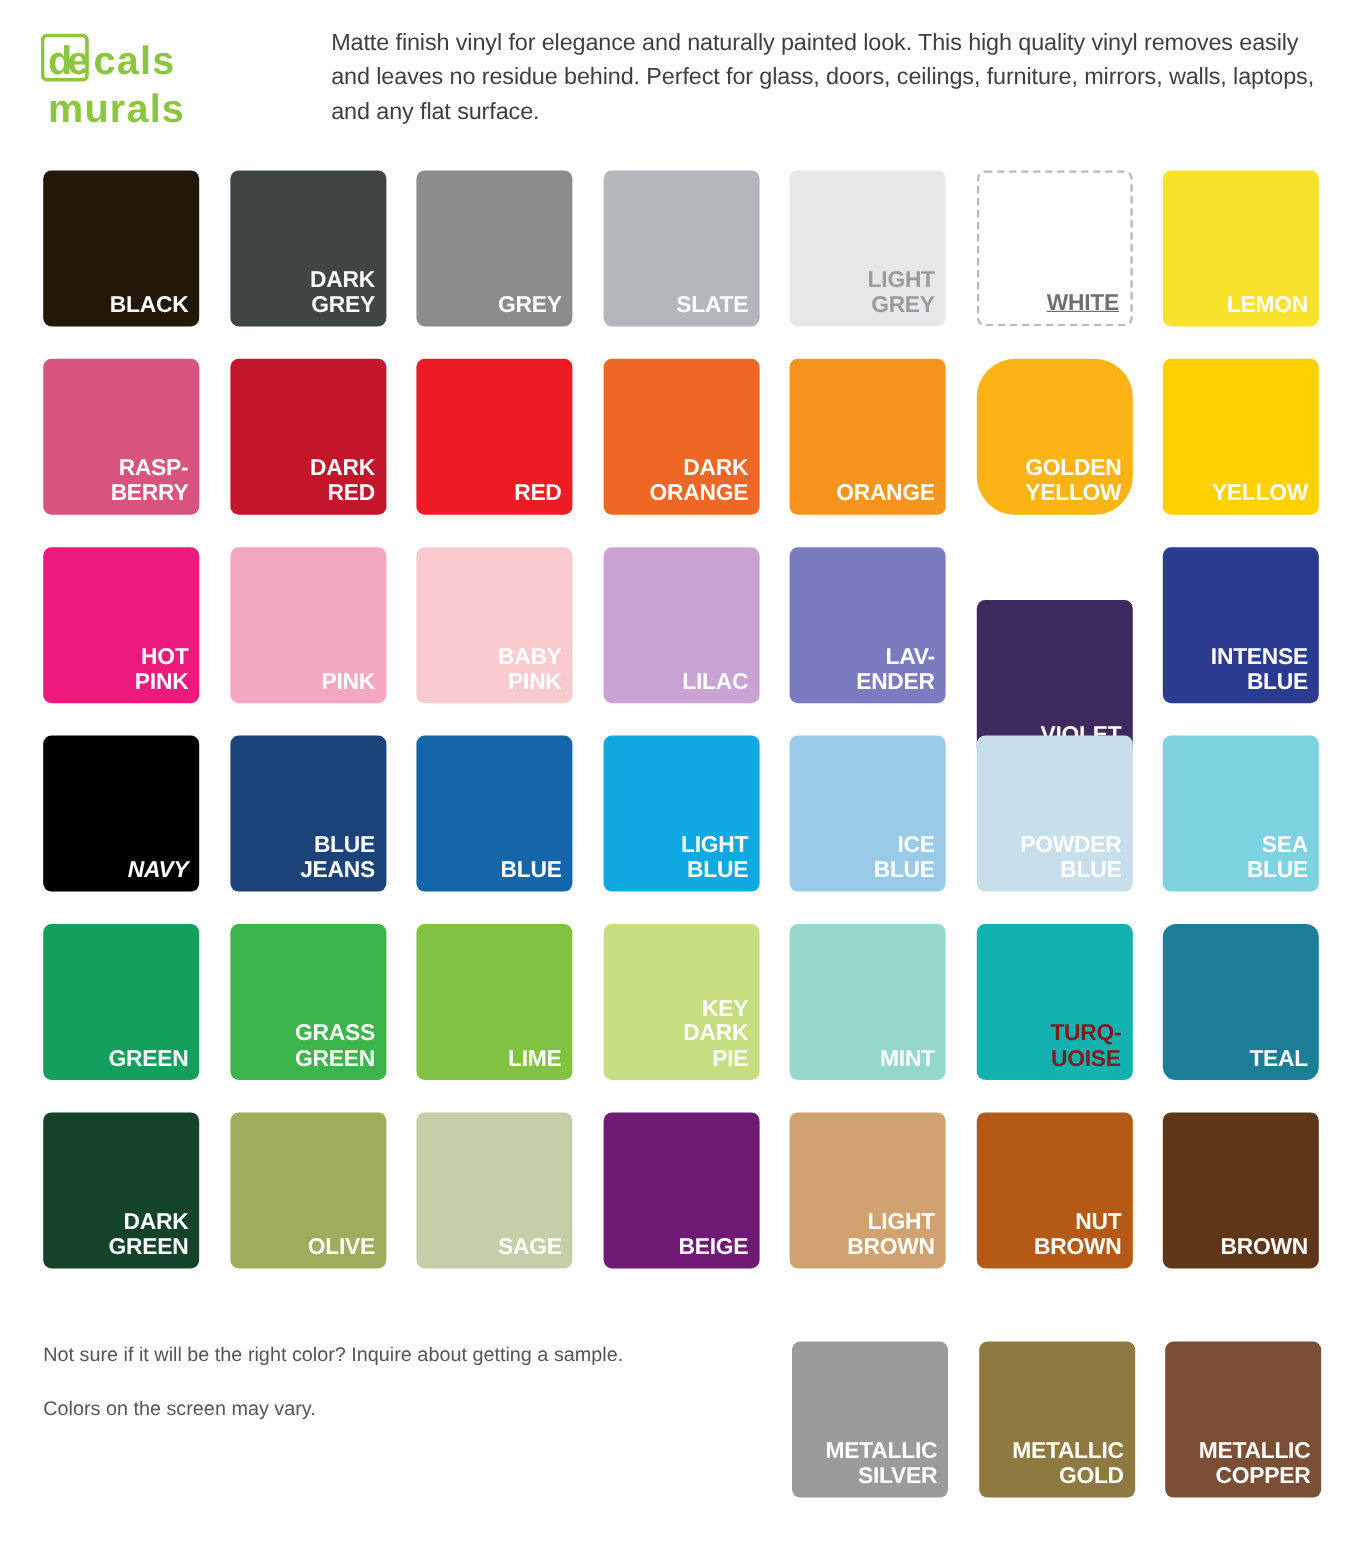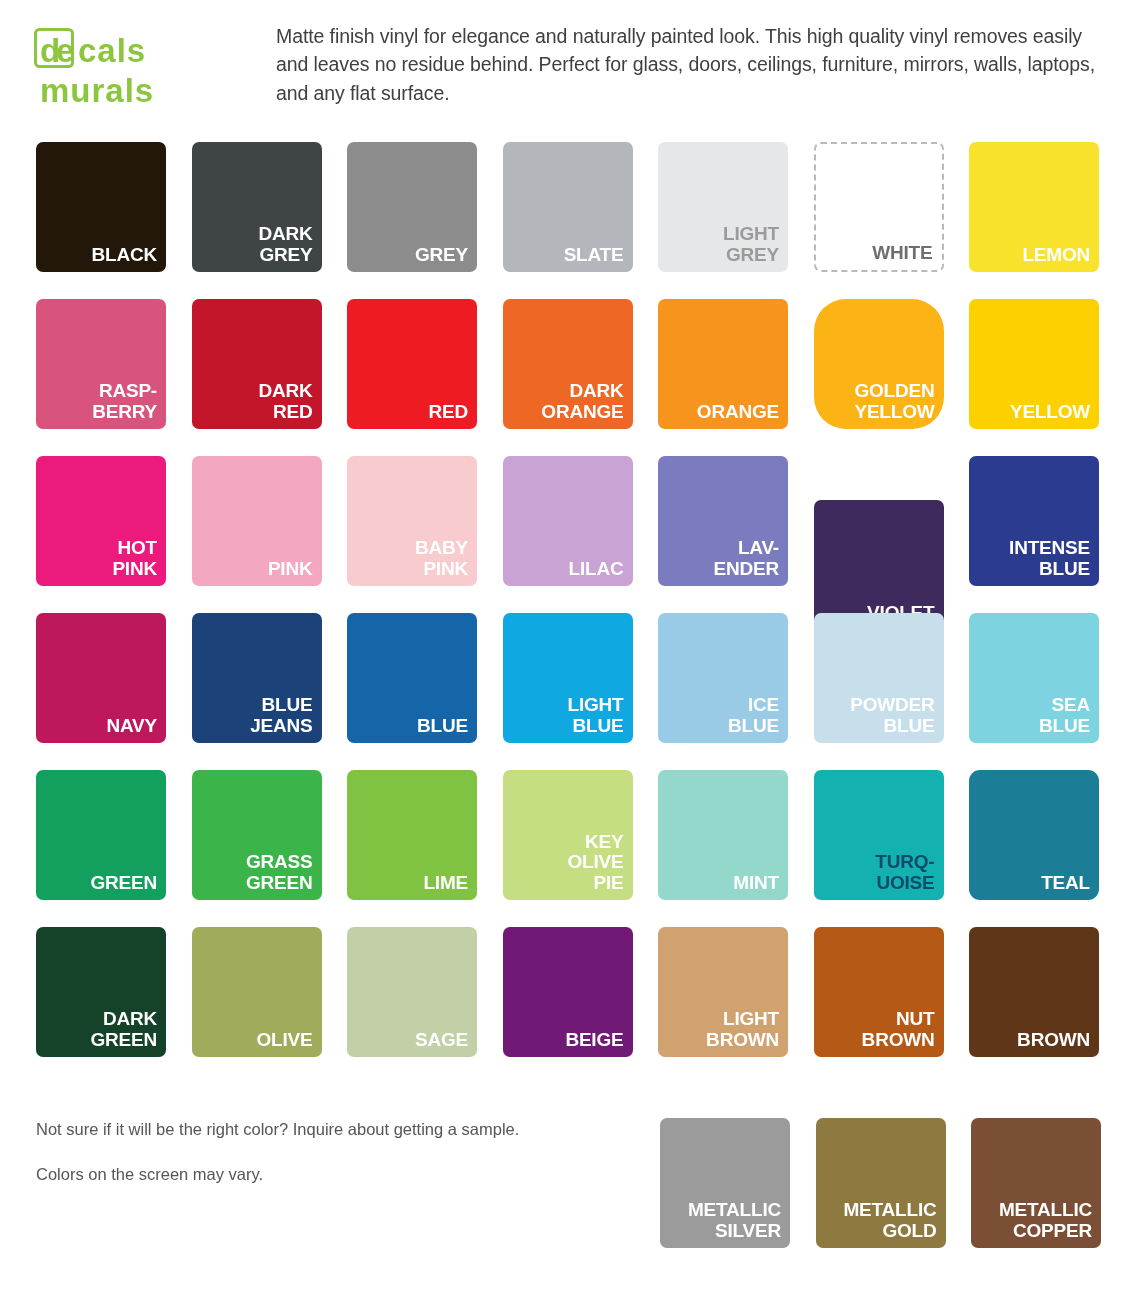--- a/index.html
+++ b/index.html
@@ -122,21 +122,21 @@
       <div class="label" style="color: rgb(255, 255, 255);">GREY</div>
     </div>
     <div class="swatch" style="background: rgb(179, 182, 186);">
       <div class="label" style="color: rgb(255, 255, 255);">SLATE</div>
     </div>
     <div class="swatch" style="background: rgb(230, 231, 232);">
       <div class="label" style="color: rgb(155, 155, 155);">LIGHT
 GREY</div>
     </div>
     <div class="swatch dashed" style="background: rgb(255, 255, 255);">
-      <div class="label" style="color: rgb(111, 111, 111);">WHITE</div>
+      <div class="label" style="color: rgb(111, 111, 111); text-decoration: underline;">WHITE</div>
     </div>
     <div class="swatch" style="background: rgb(249, 226, 44);">
       <div class="label" style="color: rgb(255, 255, 255);">LEMON</div>
     </div>
     <div class="swatch" style="background: rgb(216, 84, 125);">
       <div class="label" style="color: rgb(255, 255, 255);">RASP-
 BERRY</div>
     </div>
     <div class="swatch" style="background: rgb(196, 22, 43);">
       <div class="label" style="color: rgb(255, 255, 255);">DARK
@@ -177,21 +177,21 @@
       <div class="label" style="color: rgb(255, 255, 255);">LAV-
 ENDER</div>
     </div>
     <div class="swatch" style="background: rgb(63, 42, 94); margin-top: 44px;">
       <div class="label" style="color: rgb(255, 255, 255);">VIOLET</div>
     </div>
     <div class="swatch" style="background: rgb(43, 59, 143);">
       <div class="label" style="color: rgb(255, 255, 255);">INTENSE
 BLUE</div>
     </div>
-    <div class="swatch" style="background: #be185d;">
+    <div class="swatch" style="background: #000000; font-style: italic;">
       <div class="label" style="color: rgb(255, 255, 255);">NAVY</div>
     </div>
     <div class="swatch" style="background: rgb(27, 67, 121);">
       <div class="label" style="color: rgb(255, 255, 255);">BLUE
 JEANS</div>
     </div>
     <div class="swatch" style="background: rgb(20, 102, 168);">
       <div class="label" style="color: rgb(255, 255, 255);">BLUE</div>
     </div>
     <div class="swatch" style="background: rgb(15, 168, 224);">
@@ -215,28 +215,28 @@
     </div>
     <div class="swatch" style="background: rgb(59, 181, 74);">
       <div class="label" style="color: rgb(255, 255, 255);">GRASS
 GREEN</div>
     </div>
     <div class="swatch" style="background: rgb(128, 195, 66);">
       <div class="label" style="color: rgb(255, 255, 255);">LIME</div>
     </div>
     <div class="swatch" style="background: rgb(197, 222, 129);">
       <div class="label" style="color: rgb(255, 255, 255);">KEY
-OLIVE
+DARK
 PIE</div>
     </div>
     <div class="swatch" style="background: rgb(147, 216, 202);">
       <div class="label" style="color: rgb(255, 255, 255);">MINT</div>
     </div>
     <div class="swatch" style="background: rgb(19, 177, 176);">
-      <div class="label" style="color: #0c4a6e;">TURQ-
+      <div class="label" style="color: #7f1d1d; text-align: center;">TURQ-
 UOISE</div>
     </div>
     <div class="swatch" style="background: rgb(27, 126, 150); border-radius: 11px;">
       <div class="label" style="color: rgb(255, 255, 255);">TEAL</div>
     </div>
     <div class="swatch" style="background: rgb(20, 67, 42);">
       <div class="label" style="color: rgb(255, 255, 255);">DARK
 GREEN</div>
     </div>
     <div class="swatch" style="background: rgb(160, 171, 92);">

